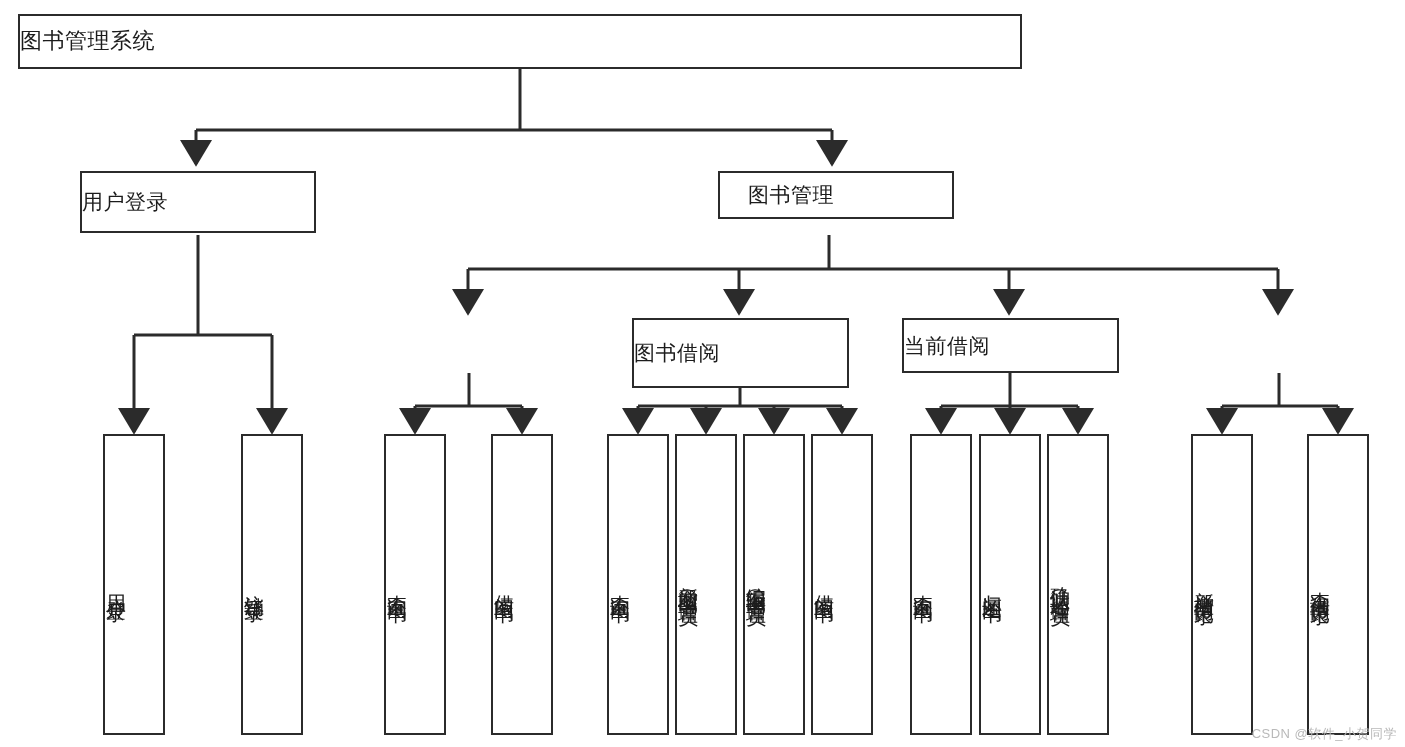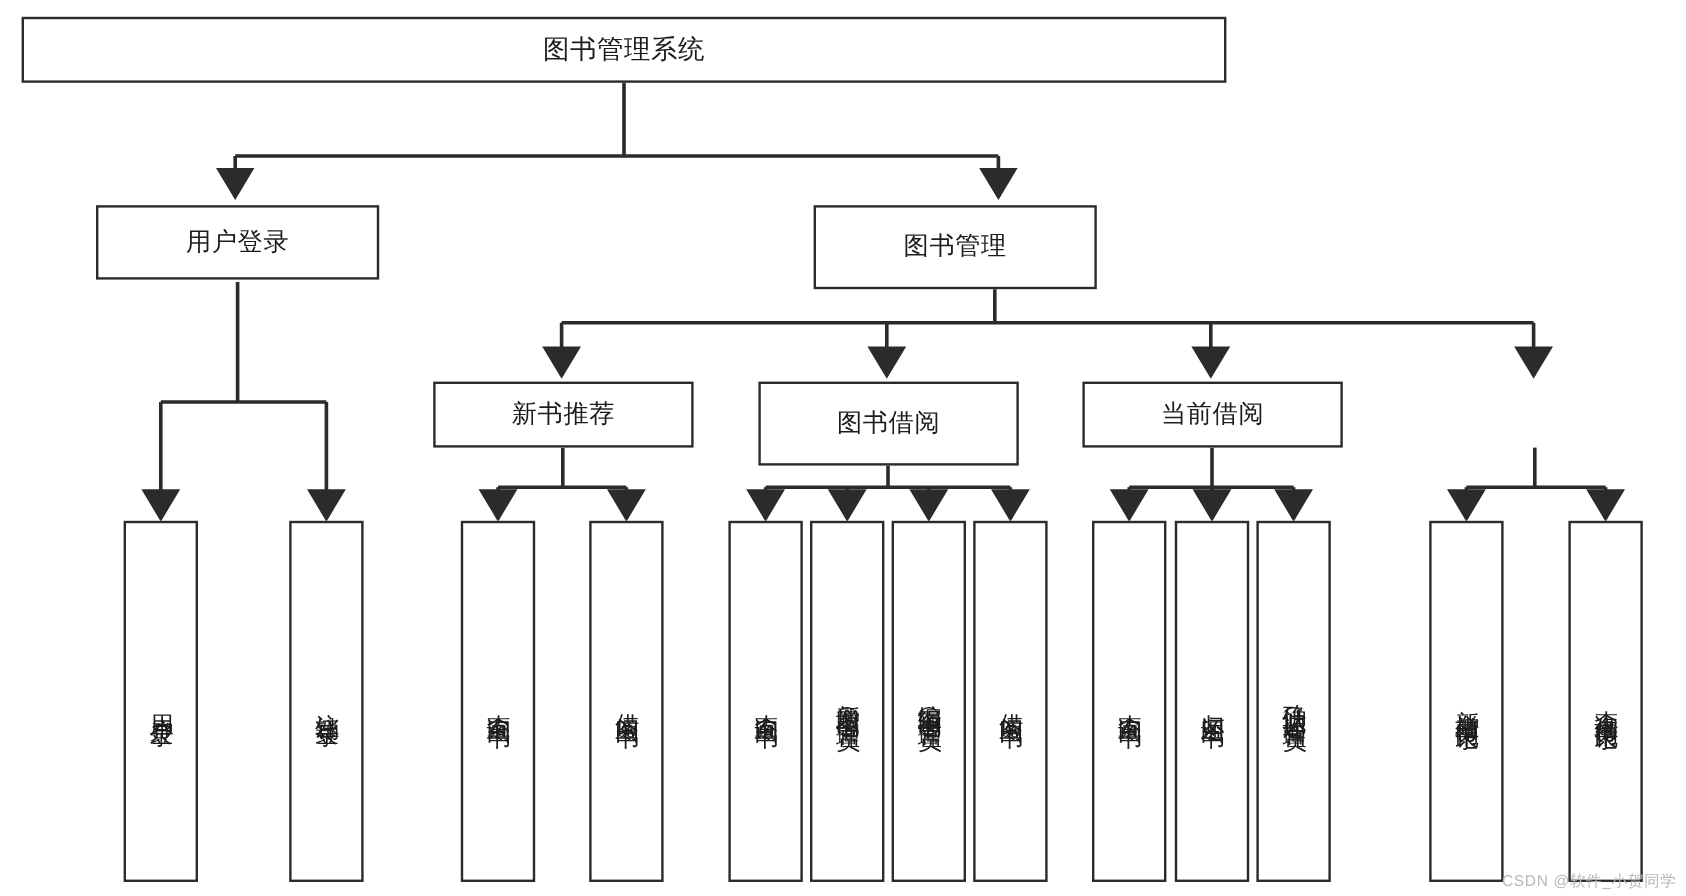--- a/index.html
+++ b/index.html
@@ -26,21 +26,20 @@
     height: 747px;
     pointer-events: none;
   }
   .node {
     position: absolute;
     box-sizing: border-box;
     background: #ffffff;
     border: 2px solid #2b2b2b;
     display: flex;
     align-items: center;
-    justify-content: center;
     color: #1c1c1c;
     z-index: 2;
   }
   .node-label {
     font-size: 21px;
     line-height: 1.12;
     letter-spacing: 0.5px;
     color: #1c1c1c;
     text-align: center;
     white-space: nowrap;
@@ -121,27 +120,24 @@
   </svg>
 
   <div class="node root" style="left:18px; top:14px; width:1004px; height:55px;">
     <span class="node-label">图书管理系统</span>
   </div>
 
   <div class="node" style="left:80px; top:171px; width:236px; height:62px;">
     <span class="node-label">用户登录</span>
   </div>
 
-  <div class="node" style="left:678px; top:171px; width:236px; height:70px;">
+  <div class="node" style="left:718px; top:171px; width:236px; height:48px;padding-left:28px;">
     <span class="node-label">图书管理</span>
   </div>
 
-  <div class="node" style="left:361px; top:318px; width:217px; height:55px;">
-    <span class="node-label">新书推荐</span>
-  </div>
 
   <div class="node" style="left:632px; top:318px; width:217px; height:70px;">
     <span class="node-label">图书借阅</span>
   </div>
 
   <div class="node" style="left:902px; top:318px; width:217px; height:55px;">
     <span class="node-label">当前借阅</span>
   </div>
 
 

